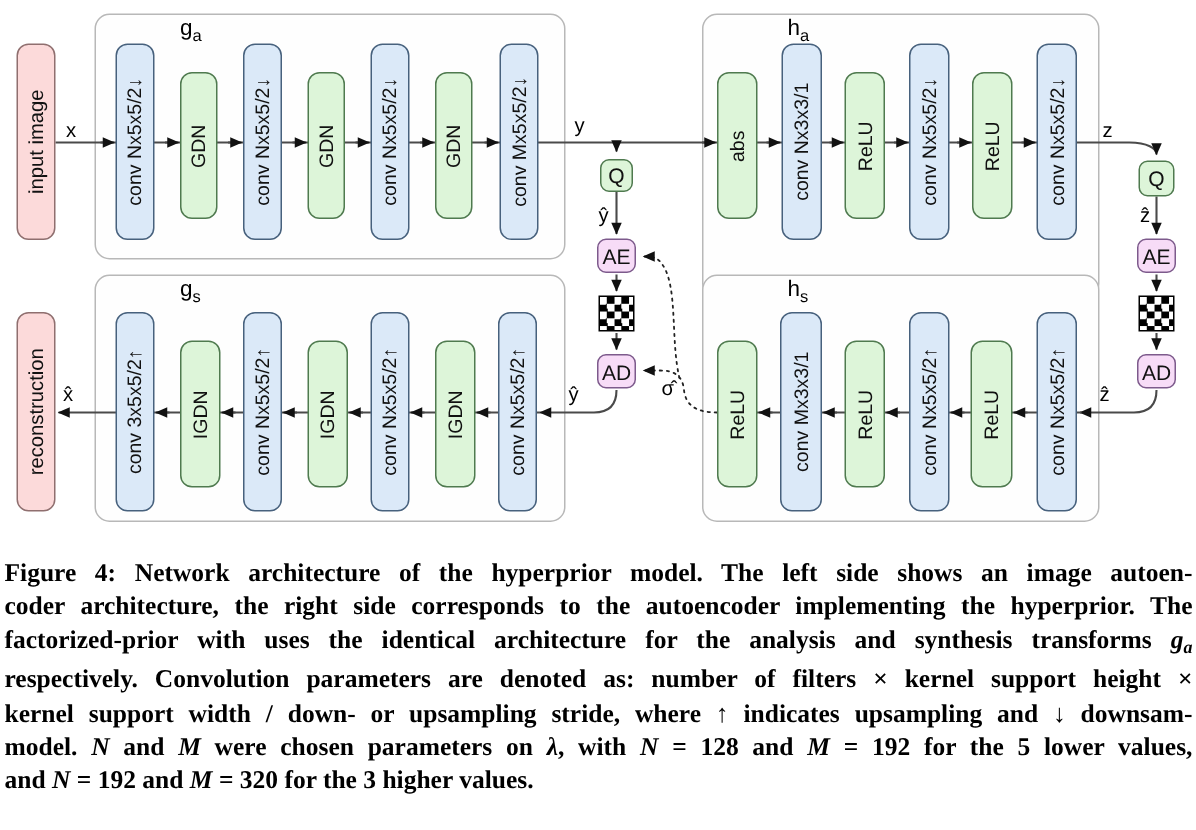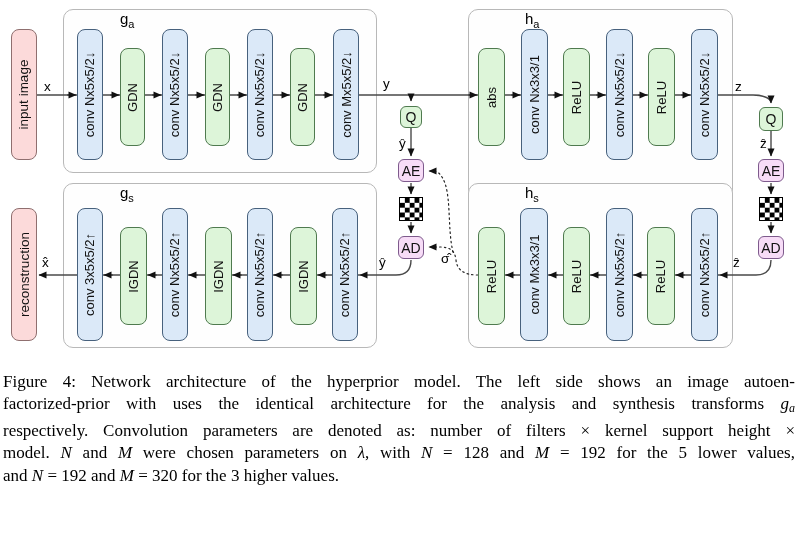--- a/index.html
+++ b/index.html
@@ -19,21 +19,21 @@
   .iobox{position:absolute;z-index:2;display:flex;align-items:center;justify-content:center;border-radius:8px;box-sizing:border-box;
          background:var(--io-fill);border:1.3px solid var(--io-border);}
   .iobox > span{transform:rotate(-90deg);white-space:nowrap;font-size:13.5px;}
   .cbox{position:absolute;z-index:2;display:flex;align-items:center;justify-content:center;border-radius:6px;font-size:14px;box-sizing:border-box;}
   .cbox.q{background:var(--act-fill);border:1.3px solid var(--act-border);}
   .cbox.coder{background:var(--coder-fill);border:1.3px solid var(--coder-border);}
   .bits{position:absolute;z-index:2;box-sizing:border-box;border:1.3px solid #000;
         background:repeating-conic-gradient(#000 0% 25%, #fff 0% 50%);background-size:9.7px 9.7px;}
   .elabel{position:absolute;z-index:3;font-size:13.5px;color:#000;white-space:nowrap;}
   #caption{position:absolute;left:3px;top:371px;width:792px;font-family:"Liberation Serif","DejaVu Serif",serif;font-size:17px;color:#000;}
-  .cline{line-height:22.4px;text-align:justify;text-align-last:justify;}
+  .cline{line-height:22.4px;text-align:justify;text-align-last:justify;font-weight:bold;}
   .cline.last{text-align-last:left;}
   .seg-i{font-style:italic;}
   .seg-sub{font-style:italic;font-size:12px;vertical-align:-3px;}
 </style>
 </head>
 <body style="--conv-fill: #dbe9f8; --conv-border: #47617d; --act-fill: #ddf5d9; --act-border: #4f7a4f; --io-fill: #fcdada; --io-border: #8f6f6f; --coder-fill: #f7dcf7; --coder-border: #7d5a8c; --panel-border: #b8b8b8; --wire: #4a4a4a;">
 
 <div id="diagram">
 
   <svg id="wires" width="797" height="365">
@@ -198,17 +198,19 @@
     <div class="elabel" style="left: 735px; top: 79px;">z</div>
     <div class="elabel" style="left: 760px; top: 136px;">ẑ</div>
     <div class="elabel" style="left: 42px; top: 255px;">x̂</div>
     <div class="elabel" style="left: 379px; top: 255px;">ŷ</div>
     <div class="elabel" style="left: 441px; top: 251px;">σ̂</div>
     <div class="elabel" style="left: 733px; top: 255px;">ẑ</div>
   </div>
 
 <div id="caption">
     <div class="cline"><span>Figure 4: Network architecture of the hyperprior model. The left side shows an image autoen-</span></div>
+    <div class="cline"><span>coder architecture, the right side corresponds to the autoencoder implementing the hyperprior. The</span></div>
     <div class="cline"><span>factorized-prior with uses the identical architecture for the analysis and synthesis transforms </span><span class="seg-i">g</span><span class="seg-sub">a</span></div>
     <div class="cline"><span>respectively. Convolution parameters are denoted as: number of filters × kernel support height ×</span></div>
+    <div class="cline"><span>kernel support width / down- or upsampling stride, where ↑ indicates upsampling and ↓ downsam-</span></div>
     <div class="cline"><span>model. </span><span class="seg-i">N</span><span> and </span><span class="seg-i">M</span><span> were chosen parameters on </span><span class="seg-i">λ</span><span>, with </span><span class="seg-i">N</span><span> = 128 and </span><span class="seg-i">M</span><span> = 192 for the 5 lower values,</span></div>
     <div class="cline last"><span>and </span><span class="seg-i">N</span><span> = 192 and </span><span class="seg-i">M</span><span> = 320 for the 3 higher values.</span></div>
   </div>
 
 </body></html>

